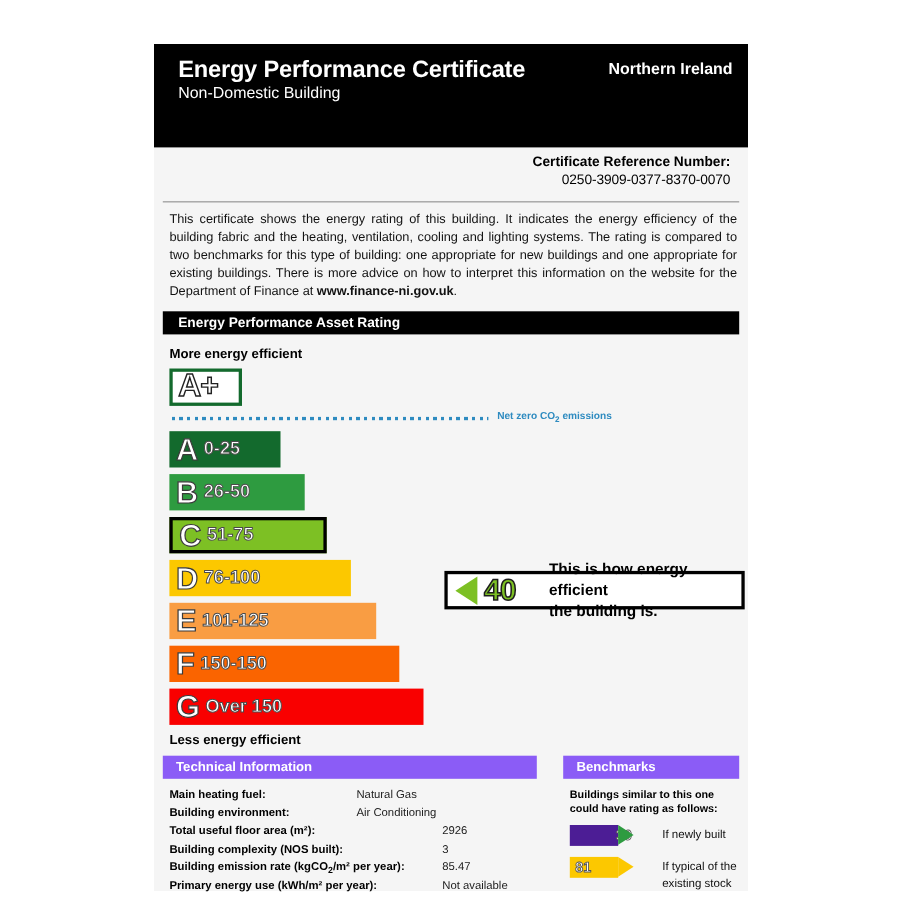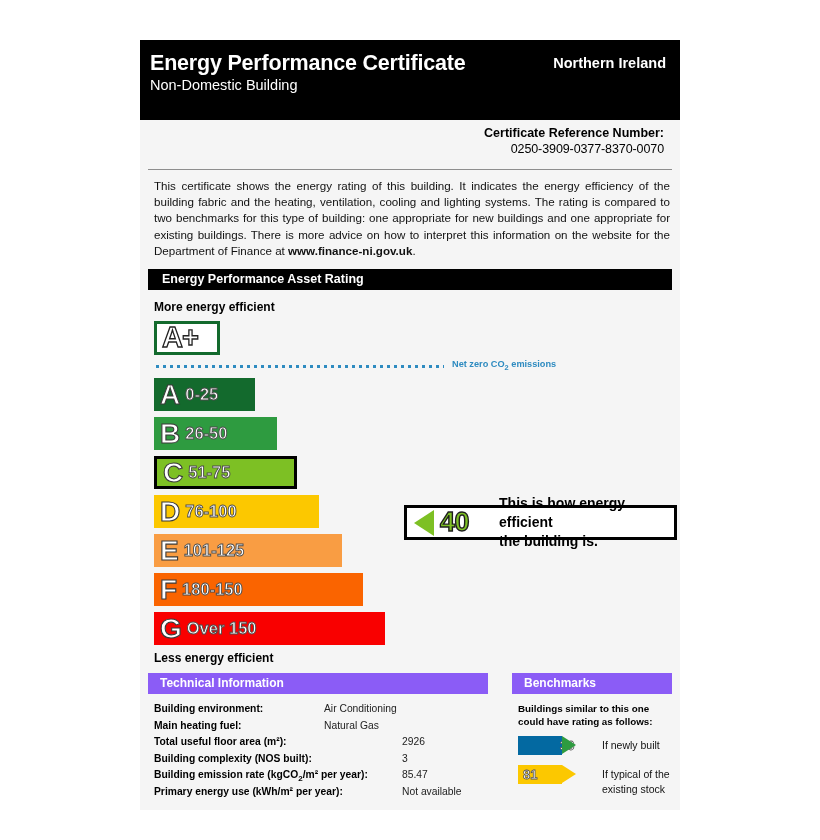--- a/index.html
+++ b/index.html
@@ -12,23 +12,23 @@
   #epc {
     position: absolute;
     left: 140px; top: 40px;
     width: 540px; height: 770px;
     background: #f5f5f5;
   }
 
   
   .hdr {
     background: #000000;
-    height: 80px;
-    position: relative;
-    padding: 11px 0 0 10px;
+    height: 94px;
+    position: relative;
+    padding: 11px 0 0 22px;
   }
   .hdr-title {
     color: #ffffff;
     font-size: 21.5px;
     font-weight: bold;
     letter-spacing: -0.2px;
     line-height: 1.12;
   }
   .hdr-sub {
     color: #ffffff;
@@ -321,21 +321,21 @@
         <div class="bar" style="background: rgb(252, 200, 0); width: 165px;">
           <span class="bar-letter">D</span>
           <span class="bar-range">76-100</span>
         </div>
         <div class="bar" style="background: rgb(249, 157, 67); width: 188px;">
           <span class="bar-letter">E</span>
           <span class="bar-range">101-125</span>
         </div>
         <div class="bar" style="background: rgb(250, 100, 0); width: 209px;">
           <span class="bar-letter">F</span>
-          <span class="bar-range">180-150</span>
+          <span class="bar-range">150-150</span>
         </div>
         <div class="bar" style="background: rgb(249, 0, 0); width: 231px;">
           <span class="bar-letter">G</span>
           <span class="bar-range">Over 150</span>
         </div>
       </div>
 
     <div class="chart-foot">Less energy efficient</div>
 
     <div class="callout">
@@ -345,38 +345,38 @@
         <div>This is how energy efficient</div>
         <div>the building is.</div>
       </div>
     </div>
   </div>
 
   <div class="bottom">
     <div class="tech-col">
       <div class="sec-hdr">Technical Information</div>
       <div class="tech-list" id="tech-list">
+          <div class="tech-row"><span class="tech-lbl">Main heating fuel:</span><span class="tech-val" style="left: 170px;">Natural Gas</span></div>
           <div class="tech-row"><span class="tech-lbl">Building environment:</span><span class="tech-val" style="left: 170px;">Air Conditioning</span></div>
-          <div class="tech-row"><span class="tech-lbl">Main heating fuel:</span><span class="tech-val" style="left: 170px;">Natural Gas</span></div>
           <div class="tech-row"><span class="tech-lbl">Total useful floor area (m²):</span><span class="tech-val" style="left: 248px;">2926</span></div>
           <div class="tech-row"><span class="tech-lbl">Building complexity (NOS built):</span><span class="tech-val" style="left: 248px;">3</span></div>
           <div class="tech-row"><span class="tech-lbl">Building emission rate (kgCO<sub>2</sub>/m² per year):</span><span class="tech-val" style="left: 248px;">85.47</span></div>
           <div class="tech-row"><span class="tech-lbl">Primary energy use (kWh/m² per year):</span><span class="tech-val" style="left: 248px;">Not available</span></div>
         </div>
     </div>
 
     <div class="bench-col">
       <div class="sec-hdr">Benchmarks</div>
       <div class="bench-intro">
         <div>Buildings similar to this one</div>
         <div>could have rating as follows:</div>
       </div>
       <div id="bench-list">
           <div class="bench-row">
-            <div class="bench-chip" style="background: #0369a1; color: rgb(46, 155, 64); padding-left: 42px;">
+            <div class="bench-chip" style="background: #4c1d95; color: rgb(46, 155, 64); padding-left: 42px;">
               <span class="bench-val">30</span>
             </div>
             <div class="bench-desc">If newly built</div>
           </div>
           <div class="bench-row">
             <div class="bench-chip" style="background: rgb(252, 200, 0); color: rgb(252, 200, 0);">
               <span class="bench-val">81</span>
             </div>
             <div class="bench-desc">If typical of the existing stock</div>
           </div>

